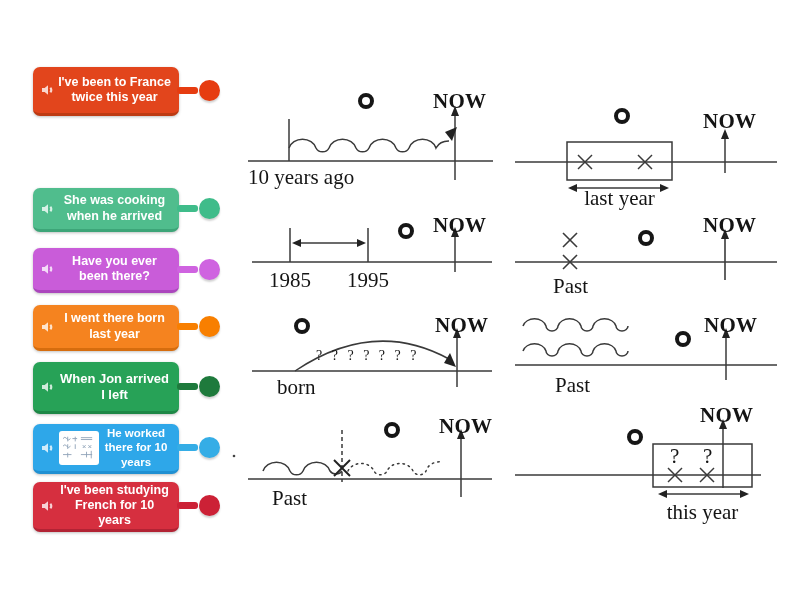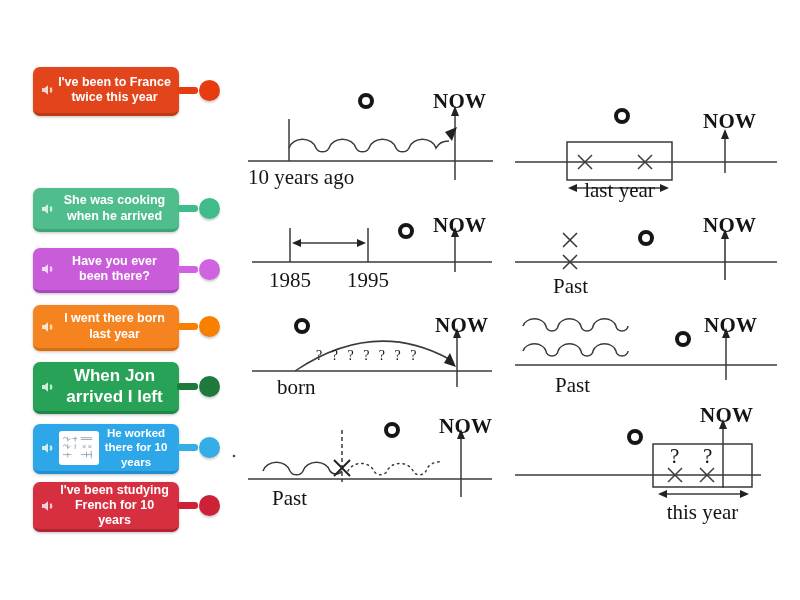--- a/index.html
+++ b/index.html
@@ -4,21 +4,21 @@
 <style>
   html,body{margin:0;padding:0;}
   #app{position:relative;width:800px;height:600px;background:#ffffff;overflow:hidden;
        font-family:"Liberation Sans","DejaVu Sans",sans-serif;}
   
   .card{position:absolute;left:33px;width:146px;border-radius:7px;
         border-bottom:3px solid rgba(0,0,0,.25);box-shadow:0 1px 3px rgba(0,0,0,.25);
         display:flex;align-items:center;box-sizing:border-box;padding:2px 6px 2px 7px;}
   .card-label{flex:1;text-align:center;color:#fff;font-weight:700;font-size:12.5px;
         line-height:1.22;padding:0 2px;}
-  .card.large .card-label{font-size:17px;line-height:1.2;}
+  .card.large .card-label{font-size:13px;line-height:1.2;}
   .card.withimg .card-label{font-size:11.5px;}
   .spk{width:16px;height:16px;flex:0 0 auto;display:flex;align-items:center;}
   .thumb{flex:0 0 auto;width:40px;height:34px;background:#fff;border-radius:3px;
         margin-left:3px;display:flex;align-items:center;justify-content:center;overflow:hidden;}
   .stub{position:absolute;right:-19px;top:50%;margin-top:-3.5px;width:21px;height:7px;border-radius:3px;}
   .dot{position:absolute;right:-41px;top:50%;margin-top:-10.5px;width:21px;height:21px;
         border-radius:50%;box-shadow:0 2px 2px rgba(0,0,0,.18);}
   
   .cell{position:absolute;}
   .dsvg{position:absolute;left:0;top:0;}
@@ -156,21 +156,21 @@
           <line x1="63" y1="69" x2="77" y2="55"></line>
         <line x1="123" y1="55" x2="137" y2="69"></line>
           <line x1="123" y1="69" x2="137" y2="55"></line>
         <line x1="60" y1="88" x2="147" y2="88"></line>
       </g>
       <polygon points="210,29 206,39 214,39" fill="#222"></polygon>
       <polygon points="53,88 62,84 62,92" fill="#222"></polygon>
       <polygon points="154,88 145,84 145,92" fill="#222"></polygon>
     </svg>
     <span class="dlabel now" style="left:188px;top:9px">NOW</span>
-    <span class="dlabel centered" style="left:52px;top:78px;width:105px">last year</span>
+    <span class="dlabel centered" style="left:52px;top:86px;width:105px">last year</span>
     <span class="ring" style="left:99px;top:8px"></span>
   </div>
 
   <div class="cell" style="left:240px;top:210px;width:260px;height:85px">
     <svg class="dsvg" width="260" height="85">
       <g stroke="#3a3a3a" stroke-width="1.5" fill="none">
         <line x1="12" y1="52" x2="252" y2="52"></line>
         <line x1="50" y1="18" x2="50" y2="52"></line>
         <line x1="128" y1="18" x2="128" y2="52"></line>
         <line x1="58" y1="33" x2="120" y2="33"></line>

